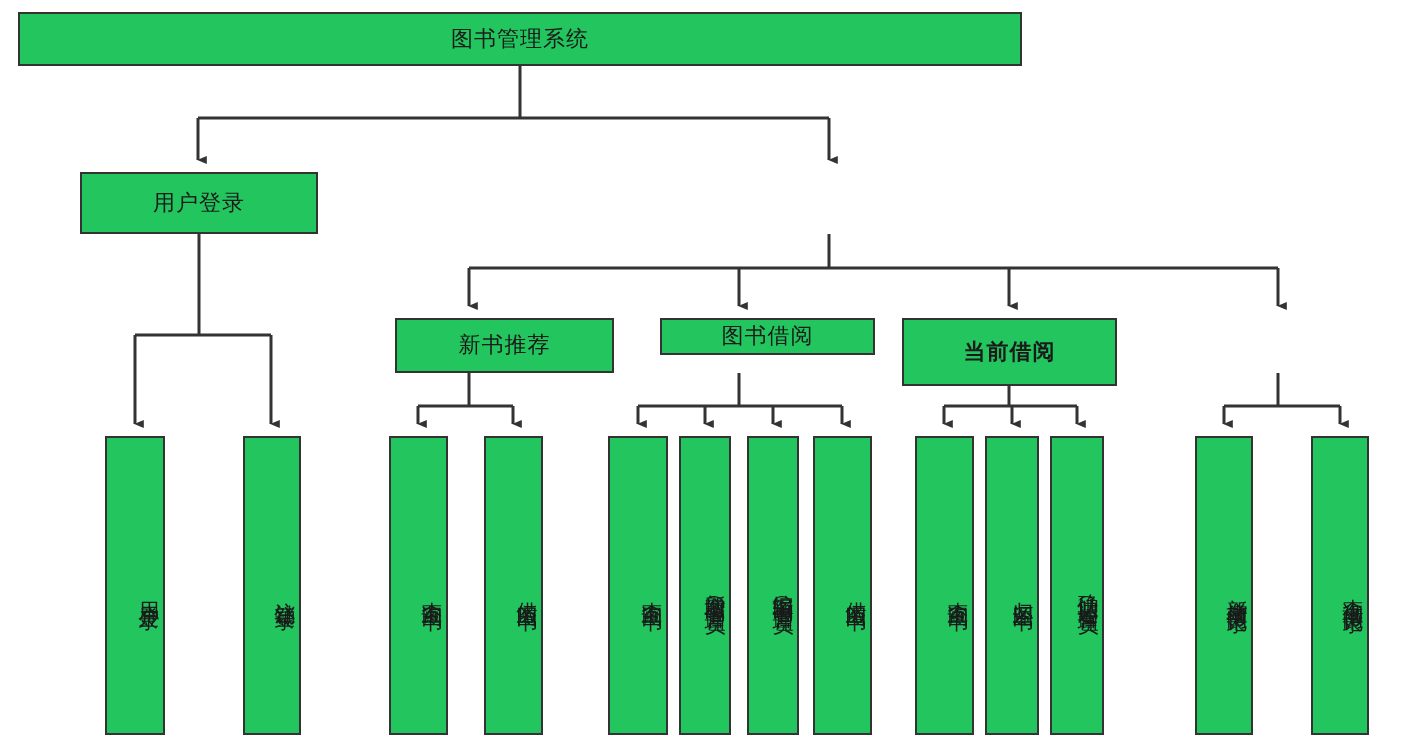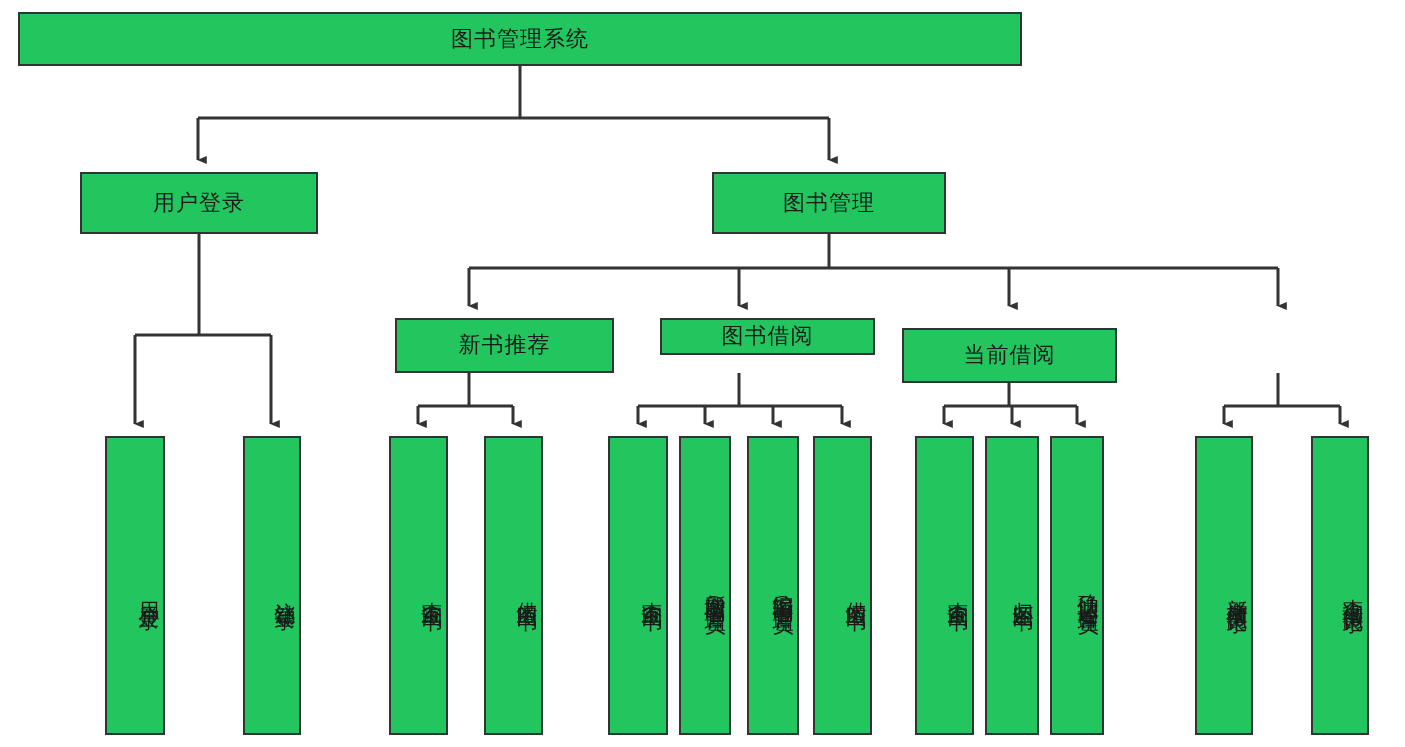--- a/index.html
+++ b/index.html
@@ -115,25 +115,24 @@
       <path d="M 1278 373 L 1278 406"></path>
       <path d="M 1224 406 L 1340 406"></path>
       <path d="M 1224 406 L 1224 424" marker-end="url(#arrow)"></path>
       <path d="M 1340 406 L 1340 424" marker-end="url(#arrow)"></path>
     </g>
   </svg>
 
   <div class="node horiz" style="left: 18px; top: 12px; width: 1004px; height: 54px;">图书管理系统</div>
 
   <div class="node horiz" style="left: 80px; top: 172px; width: 238px; height: 62px;">用户登录</div>
-  <div class="node horiz" style="left: 712px; top: 172px; width: 234px; height: 62px;">图书管理</div>
 
   <div class="node horiz" style="left: 360px; top: 318px; width: 219px; height: 55px; margin-left: 35px;">新书推荐</div>
   <div class="node horiz" style="left: 660px; top: 318px; width: 215px; height: 37px;">图书借阅</div>
-  <div class="node horiz" style="left: 902px; top: 328px; width: 215px; height: 55px;">当前借阅</div>
+  <div class="node horiz" style="left: 902px; top: 318px; width: 215px; height: 68px; font-weight: bold;">当前借阅</div>
 
   <div class="node vert" style="left: 105px; top: 436px; width: 60px; height: 299px;">
     <span class="vtext">用户登录</span>
   </div>
   <div class="node vert" style="left: 243px; top: 436px; width: 58px; height: 299px;">
     <span class="vtext">注销登录</span>
   </div>
   <div class="node vert" style="left: 389px; top: 436px; width: 59px; height: 299px;">
     <span class="vtext">查询图书</span>
   </div>

